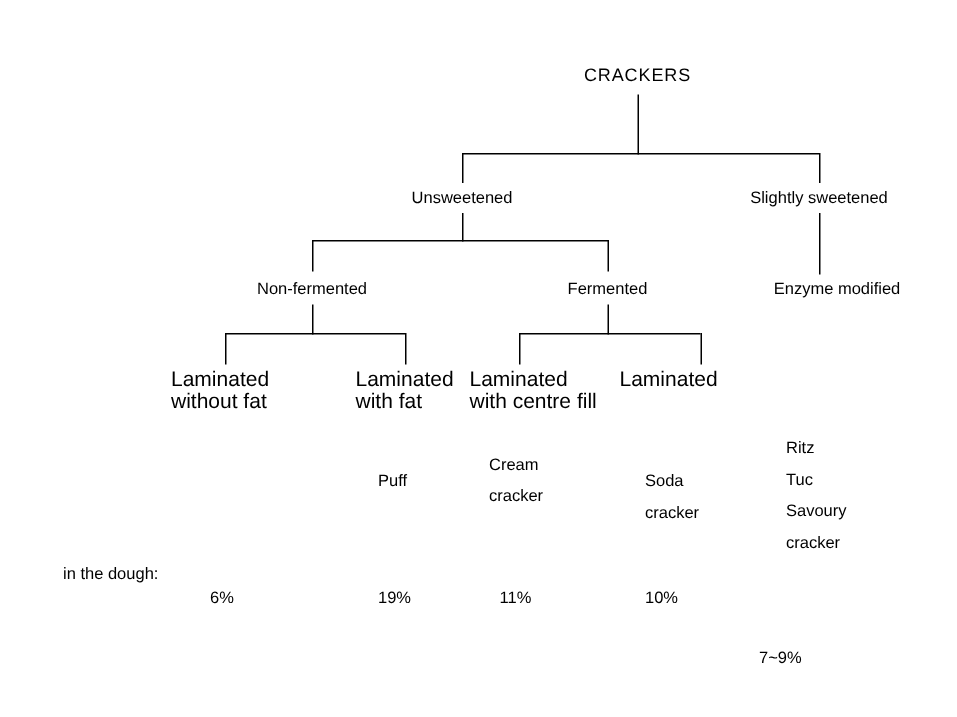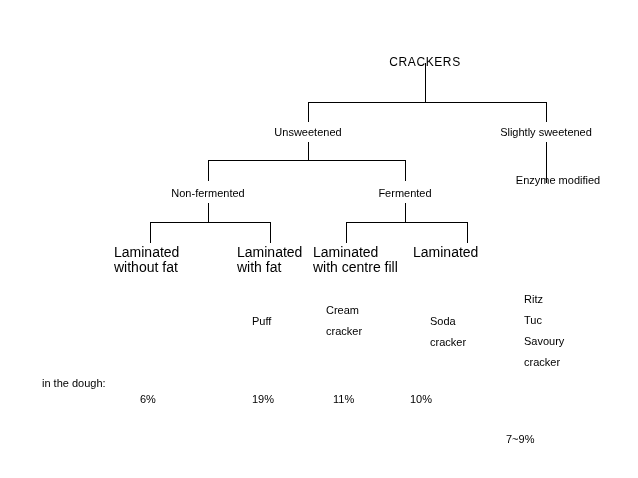--- a/index.html
+++ b/index.html
@@ -23,21 +23,20 @@
     white-space: nowrap;
     color: #000;
   }
   .node.center { transform: translateX(-50%); }
   .title {
     position: absolute;
     font-size: 12px;
     letter-spacing: 0.6px;
     white-space: nowrap;
     transform: translateX(-50%);
-    margin-top: 12px;
   }
   .leaf {
     position: absolute;
     font-size: 14px;
     line-height: 15px;
     white-space: nowrap;
   }
   .leaf div { white-space: nowrap; }
   .prod {
     position: absolute;
@@ -90,21 +89,21 @@
   <div class="vline" style="left:308px; top:142px; height:19px;"></div>
 
   <div class="hline" style="left:208px; top:160px; width:198px;"></div>
   <div class="vline" style="left:208px; top:160px; height:21px;"></div>
   <div class="vline" style="left:405px; top:160px; height:21px;"></div>
 
   <div class="vline" style="left:546px; top:142px; height:41px;"></div>
 
   <div class="node center" style="left:208px; top:186px;">Non-fermented</div>
   <div class="node center" style="left:405px; top:186px;">Fermented</div>
-  <div class="node center" style="left:546px; top:173px;padding-left:24px;">Enzyme modified</div>
+  <div class="node center" style="left:546px; top:186px;padding-left:24px;">Enzyme modified</div>
 
   <div class="vline" style="left:208px; top:203px; height:20px;"></div>
   <div class="hline" style="left:150px; top:222px; width:120px;"></div>
   <div class="vline" style="left:150px; top:222px; height:21px;"></div>
   <div class="vline" style="left:270px; top:222px; height:21px;"></div>
 
   <div class="vline" style="left:405px; top:203px; height:20px;"></div>
   <div class="hline" style="left:346px; top:222px; width:121px;"></div>
   <div class="vline" style="left:346px; top:222px; height:21px;"></div>
   <div class="vline" style="left:467px; top:222px; height:21px;"></div>
@@ -143,16 +142,16 @@
       <div>cracker</div>
     </div>
 
   <div class="pctlabel" style="left:20px; top:375px;">
     <div class="l2">in the dough:</div>
   </div>
 
   <div class="pct" style="left:140px; top:391px;">6%</div>
   <div class="pct" style="left:252px; top:391px;">19%</div>
   <div class="pct" style="left:333px; top:391px;">11%</div>
-  <div class="pct" style="left:410px; top:391px;">10%</div>
+  <div class="pct" style="left:430px; top:391px;">10%</div>
   <div class="pct" style="left:506px; top:391px;margin-top:40px;">7~9%</div>
 
 </div>
 
 </body></html>

